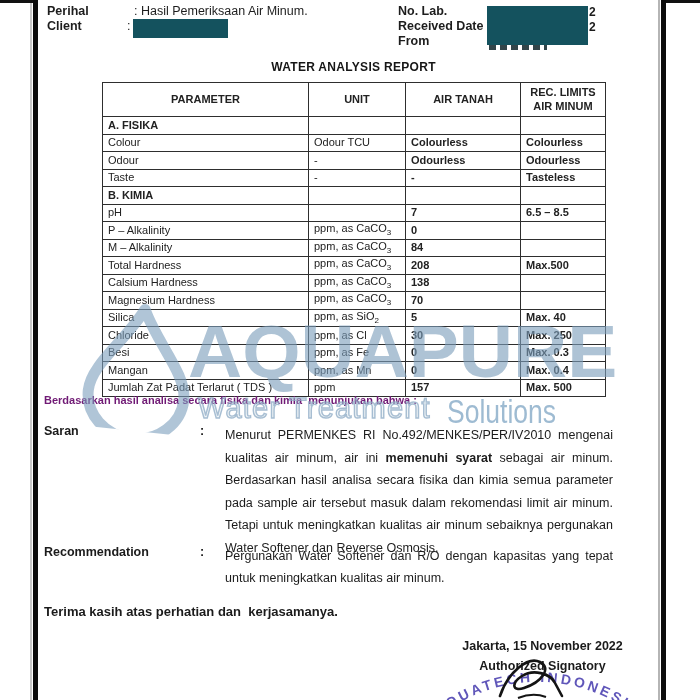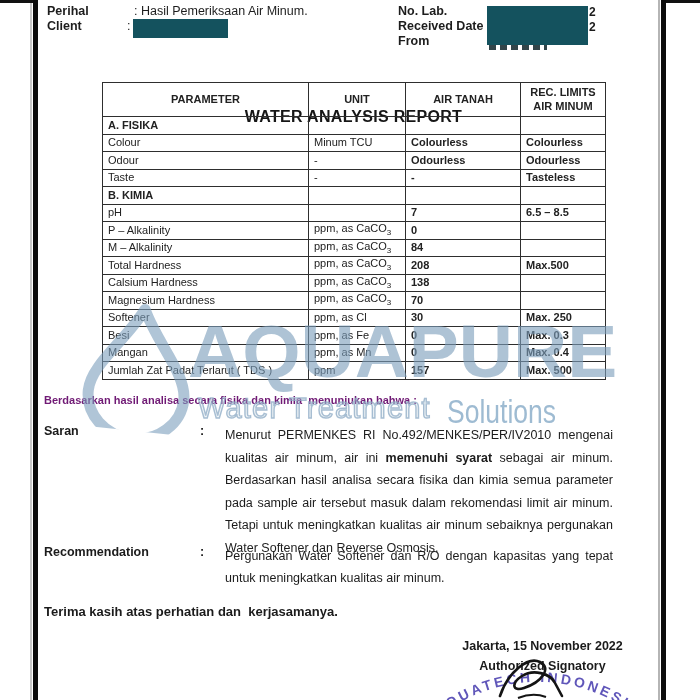--- a/index.html
+++ b/index.html
@@ -15,21 +15,21 @@
   .edge-top-left{left:0;top:0;width:33px;height:3px;background:#111;}
   .edge-top-right{left:666px;top:0;width:34px;height:3px;background:#111;}
   
   .lbl{font-weight:bold;font-size:12.5px;color:#1d1d1d;}
   .val{font-size:12.5px;color:#1d1d1d;}
   .redact{background:var(--redaction,#14525e);}
   .suffix2{font-weight:bold;font-size:12px;}
   .fragment{background:repeating-linear-gradient(90deg,#32454a 0 7px,rgba(0,0,0,0) 7px 11px);}
   
   .title{left:102px;top:60px;width:503px;text-align:center;font-weight:bold;
-         font-size:16px;letter-spacing:.3px;color:#161616;margin-top:48px;}
+         font-size:12px;letter-spacing:.3px;color:#161616;}
   table.analysis{position:absolute;left:102px;top:82px;width:503px;border-collapse:collapse;
                  table-layout:fixed;font-size:11px;color:#222;}
   table.analysis th,table.analysis td{border:1.5px solid #2e2e2e;padding:0 5px;overflow:hidden;}
   table.analysis th{height:33px;font-size:11px;font-weight:bold;text-align:center;padding:0 2px;line-height:1.2;}
   table.analysis td{height:16.5px;line-height:1;}
   td.c-param{text-align:left;}
   td.c-param.sec{font-weight:bold;}
   td.c-unit{text-align:left;}
   td.c-val,td.c-lim{font-weight:bold;}
   sub{font-size:8px;}
@@ -99,21 +99,21 @@
     </thead>
     <tbody>
         <tr>
           <td class="c-param sec">A. FISIKA</td>
           <td class="c-unit"></td>
           <td class="c-val"></td>
           <td class="c-lim"></td>
         </tr>
         <tr>
           <td class="c-param">Colour</td>
-          <td class="c-unit">Minum TCU</td>
+          <td class="c-unit">Odour TCU</td>
           <td class="c-val">Colourless</td>
           <td class="c-lim">Colourless</td>
         </tr>
         <tr>
           <td class="c-param">Odour</td>
           <td class="c-unit">-</td>
           <td class="c-val">Odourless</td>
           <td class="c-lim">Odourless</td>
         </tr>
         <tr>
@@ -158,21 +158,27 @@
           <td class="c-val">138</td>
           <td class="c-lim"></td>
         </tr>
         <tr>
           <td class="c-param">Magnesium Hardness</td>
           <td class="c-unit">ppm, as CaCO<sub>3</sub></td>
           <td class="c-val">70</td>
           <td class="c-lim"></td>
         </tr>
         <tr>
-          <td class="c-param">Softener</td>
+          <td class="c-param">Silica</td>
+          <td class="c-unit">ppm, as SiO<sub>2</sub></td>
+          <td class="c-val">5</td>
+          <td class="c-lim">Max. 40</td>
+        </tr>
+        <tr>
+          <td class="c-param">Chloride</td>
           <td class="c-unit">ppm, as Cl</td>
           <td class="c-val">30</td>
           <td class="c-lim">Max. 250</td>
         </tr>
         <tr>
           <td class="c-param">Besi</td>
           <td class="c-unit">ppm, as Fe</td>
           <td class="c-val">0</td>
           <td class="c-lim">Max. 0.3</td>
         </tr>

